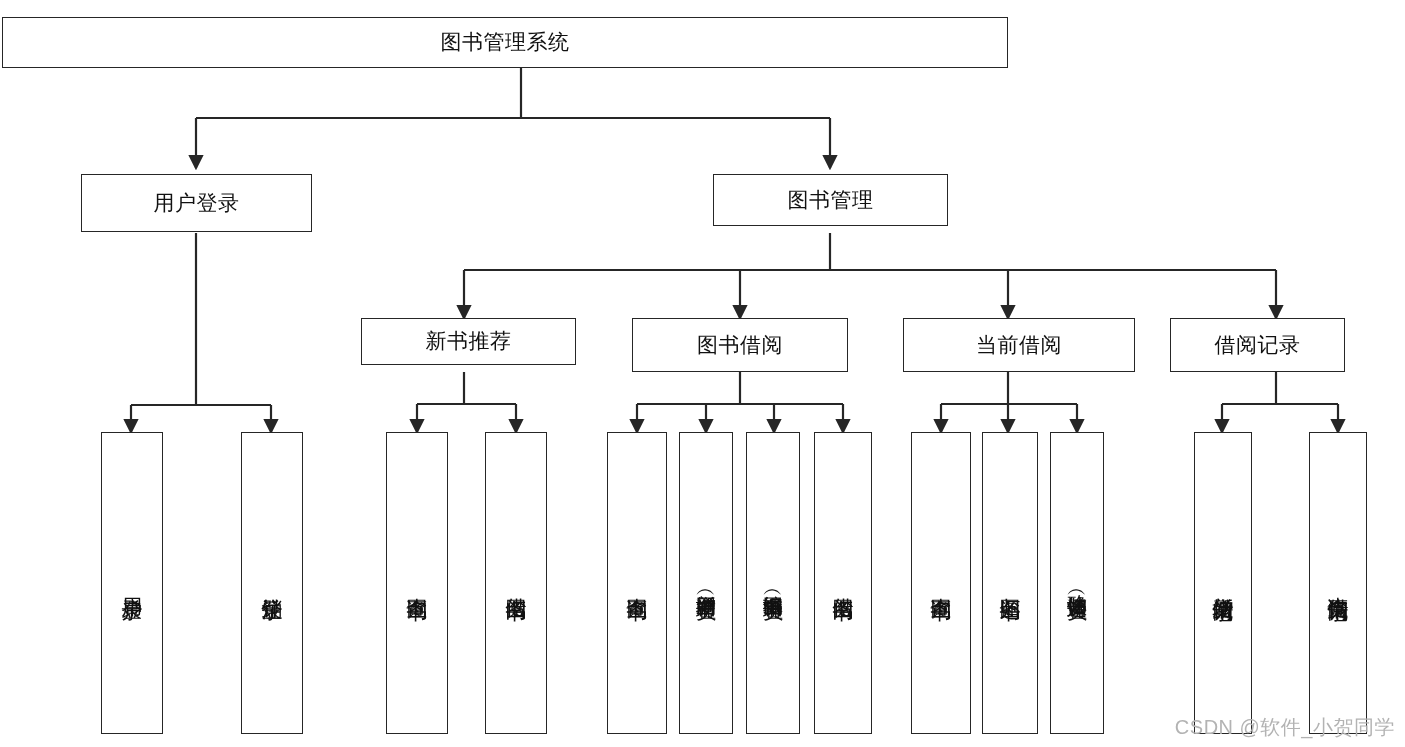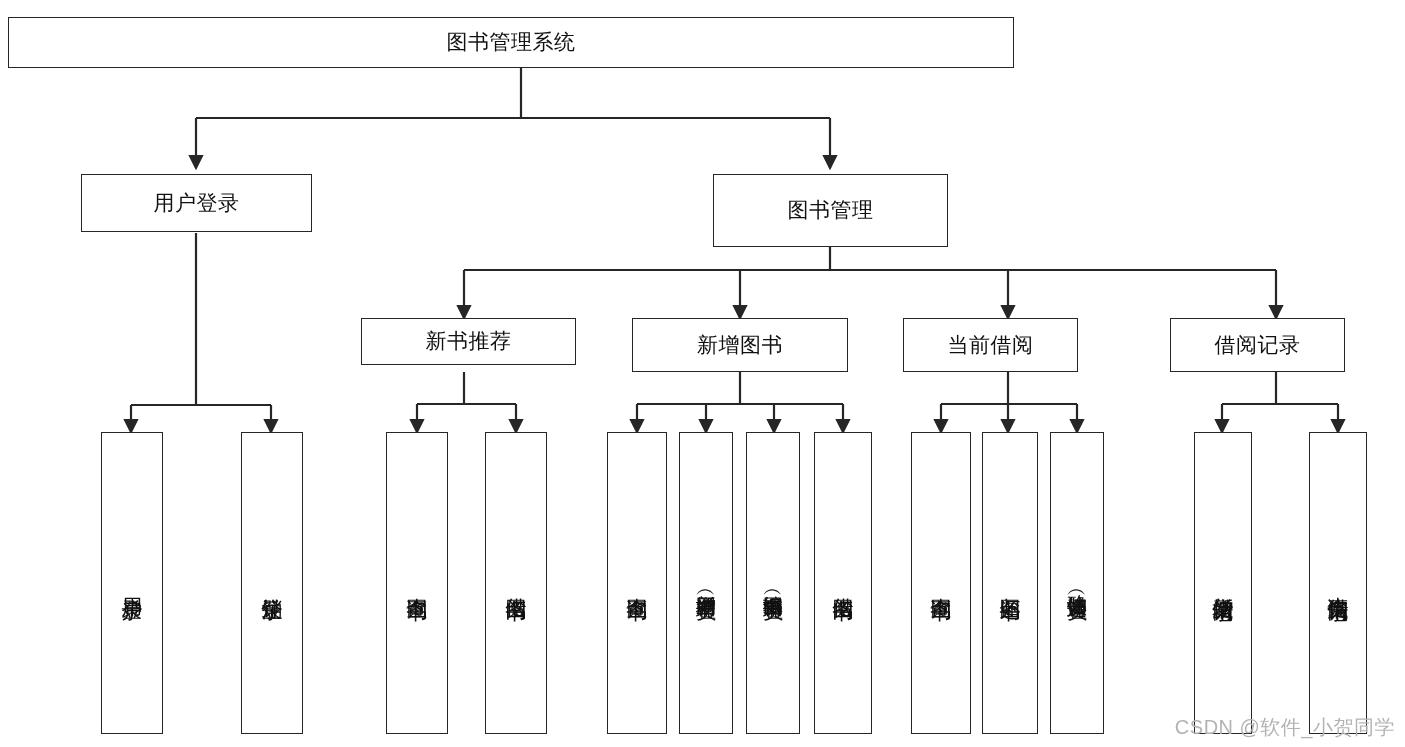--- a/index.html
+++ b/index.html
@@ -110,28 +110,28 @@
       <path d="M 1008 404 L 1008 432" marker-end="url(#arrow)"></path>
       <path d="M 1077 404 L 1077 432" marker-end="url(#arrow)"></path>
 
       <path d="M 1276 372 L 1276 404"></path>
       <path d="M 1222 404 L 1338 404"></path>
       <path d="M 1222 404 L 1222 432" marker-end="url(#arrow)"></path>
       <path d="M 1338 404 L 1338 432" marker-end="url(#arrow)"></path>
     </g>
   </svg>
 
-  <div class="node h" style="left:8px; top:17px; width:1006px; height:51px;">图书管理系统</div>
+  <div class="node h" style="left:2px; top:17px; width:1006px; height:51px;">图书管理系统</div>
 
   <div class="node h" style="left:81px; top:174px; width:231px; height:58px;">用户登录</div>
-  <div class="node h" style="left:713px; top:174px; width:235px; height:73px;">图书管理</div>
+  <div class="node h" style="left:713px; top:174px; width:235px; height:52px;">图书管理</div>
 
   <div class="node h" style="left:361px; top:318px; width:215px; height:47px;">新书推荐</div>
-  <div class="node h" style="left:632px; top:318px; width:216px; height:54px;">新增图书</div>
-  <div class="node h" style="left:903px; top:318px; width:175px; height:54px;">当前借阅</div>
+  <div class="node h" style="left:632px; top:318px; width:216px; height:54px;">图书借阅</div>
+  <div class="node h" style="left:903px; top:318px; width:232px; height:54px;">当前借阅</div>
   <div class="node h" style="left:1170px; top:318px; width:175px; height:54px;">借阅记录</div>
 
   <div class="node v" style="left:101px; top:432px; width:62px; height:302px;">用户登录</div>
   <div class="node v" style="left:241px; top:432px; width:62px; height:302px;">注销登录</div>
 
   <div class="node v" style="left:386px; top:432px; width:62px; height:302px;">查询图书</div>
   <div class="node v" style="left:485px; top:432px; width:62px; height:302px;">借阅图书</div>
 
   <div class="node v" style="left:607px; top:432px; width:60px; height:302px;">查询图书</div>
   <div class="node v small" style="left:679px; top:432px; width:54px; height:302px;">新增图书（管理员）</div>

